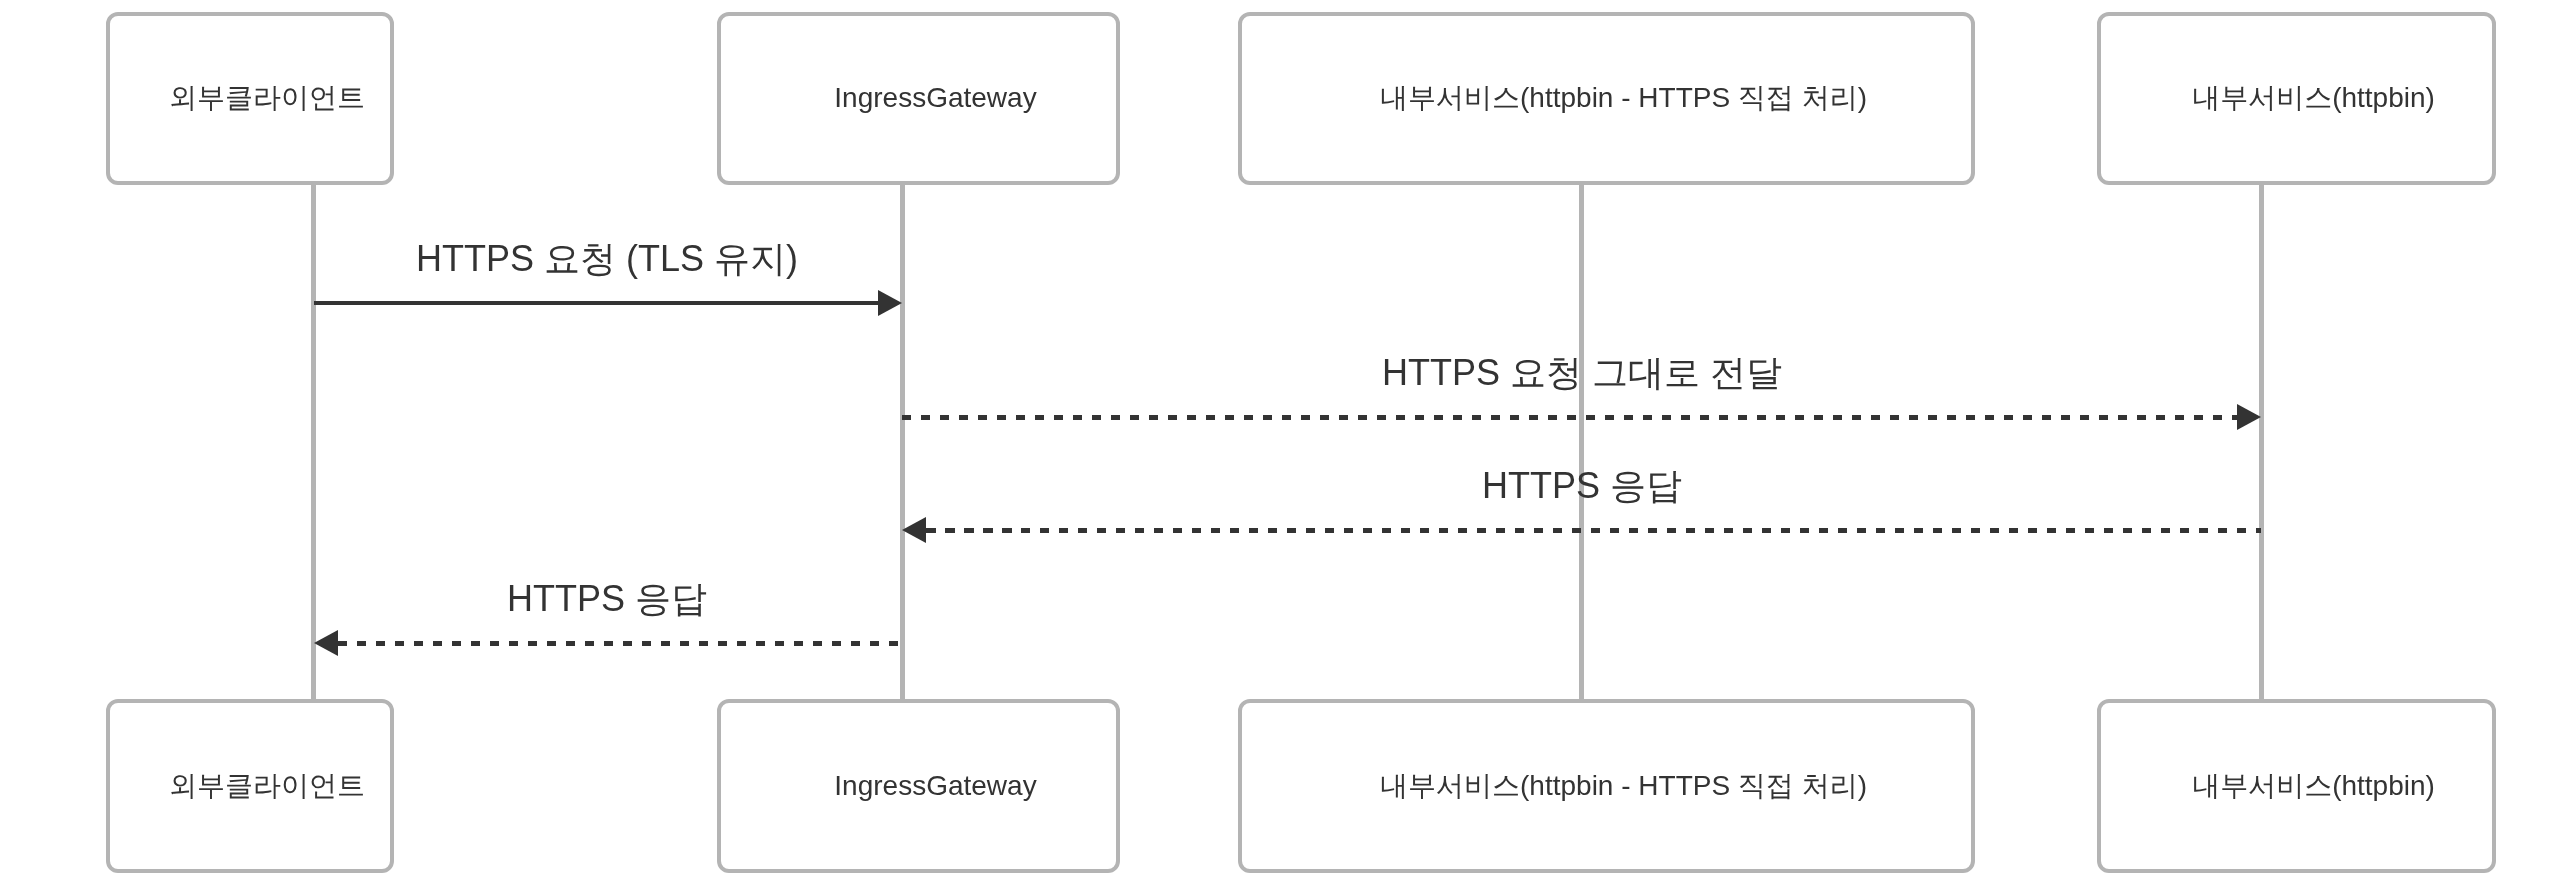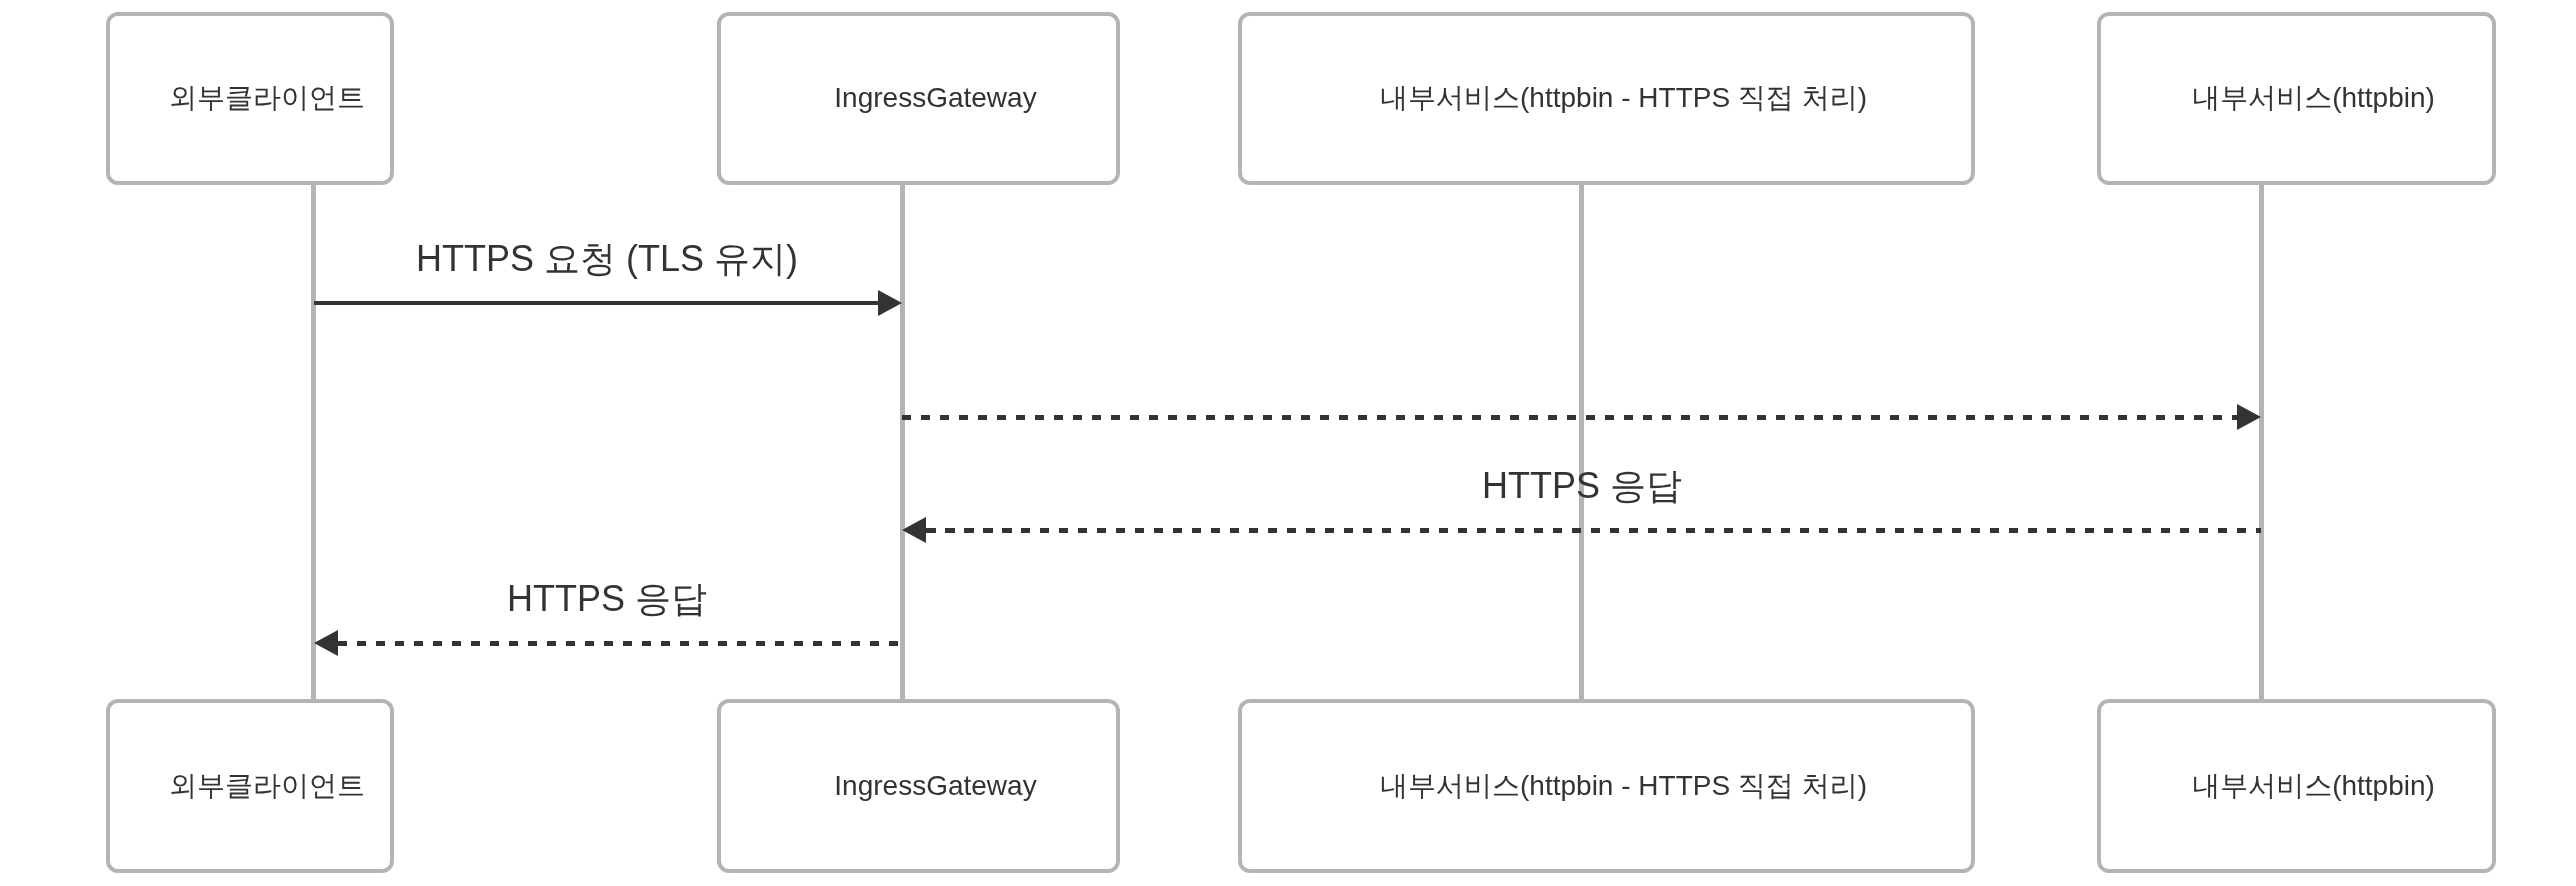--- a/index.html
+++ b/index.html
@@ -117,20 +117,21 @@
   <div class="msg" style="left:314px; top:301px;">
     <div class="msg-line solid" style="width:564px;"></div>
     <div class="arrowhead right" style="left:564px;"></div>
   </div>
   <div class="msg-label" style="left:607px; top:284px;">HTTPS 요청 (TLS 유지)</div>
 
   <div class="msg" style="left:902px; top:415px;">
     <div class="msg-line dotted" style="width:1335px;"></div>
     <div class="arrowhead right" style="left:1335px;"></div>
   </div>
+  <div class="msg-label" style="left:1582px; top:398px;">HTTPS 요청 그대로 전달</div>
 
   <div class="msg" style="left:902px; top:528px;">
     <div class="msg-line dotted" style="left:24px; width:1335px;"></div>
     <div class="arrowhead left" style="left:0px;"></div>
   </div>
   <div class="msg-label" style="left:1582px; top:511px;">HTTPS 응답</div>
 
   <div class="msg" style="left:314px; top:641px;">
     <div class="msg-line dotted" style="left:24px; width:564px;"></div>
     <div class="arrowhead left" style="left:0px;"></div>

